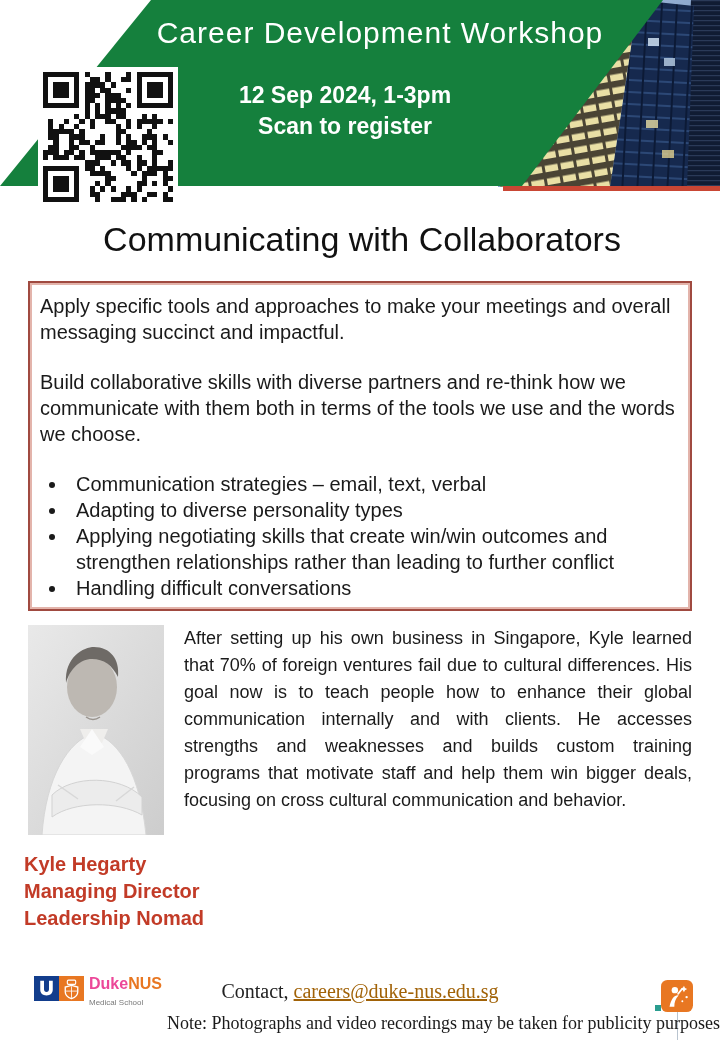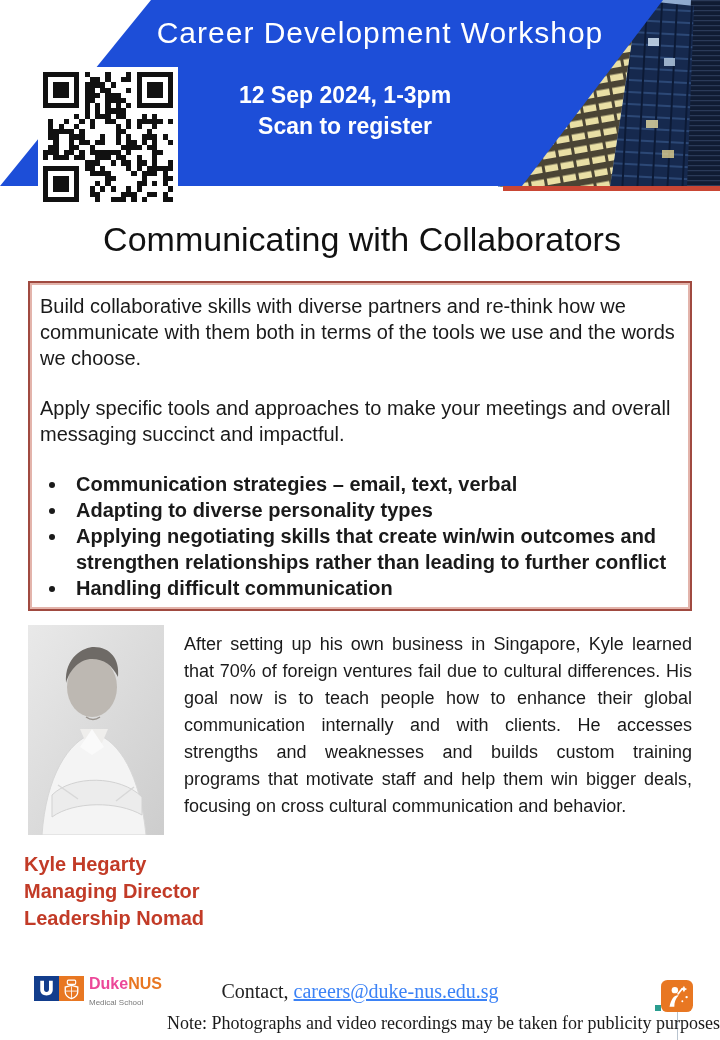--- a/index.html
+++ b/index.html
@@ -6,21 +6,21 @@
   body{
     width:720px;height:1040px;position:relative;overflow:hidden;
     font-family:"Liberation Sans","DejaVu Sans",sans-serif;color:#111;
   }
   
   .header{position:relative;height:192px;}
   .photo{position:absolute;top:0;right:0;width:222px;height:187px;}
   .photo svg{display:block;width:100%;height:100%;}
   .banner{
     position:absolute;top:0;left:0;width:720px;height:186px;
-    background:#1d4ed8;
+    background:#15803d;
     clip-path:polygon(151px 0,663px 0,522px 100%,0 100%);
   }
   .red-strip{position:absolute;top:186px;left:503px;right:0;height:5px;background:#c94634;}
   .banner-title{
     position:absolute;top:16px;left:130px;width:500px;text-align:center;
     color:#fff;font-size:30px;font-weight:400;letter-spacing:1px;white-space:nowrap;
   }
   .banner-details{
     position:absolute;top:80px;left:185px;width:320px;text-align:center;
     color:#fff;font-size:23px;font-weight:700;line-height:31px;
@@ -37,35 +37,35 @@
   
   .desc-box{
     margin:22px 28px 0 28px;
     border:2px solid #a04a40;
     box-shadow:inset 0 0 0 2px #e3b4ab;
     padding:10px 14px 8px 10px;
     font-size:20px;line-height:26px;color:#1a1a1a;
   }
   .desc-box p{margin:0 0 24px 0;}
   .desc-box .topics{margin:0;}
-  .desc-box ul{margin:2px 0 0 0;padding-left:28px;font-weight:bold;}
+  .desc-box ul{margin:2px 0 0 0;padding-left:28px;}
   .desc-box li{padding-left:8px;margin:0;}
   
   .speaker{display:flex;margin:14px 28px 0 28px;}
   .portrait{width:136px;height:210px;flex:none;}
   .portrait svg{display:block;width:100%;height:100%;}
   .bio{
-    flex:1;margin-left:20px;margin-top:6px;
+    flex:1;margin-left:20px;margin-top:0;
     text-align:justify;font-size:18px;line-height:27px;color:#1a1a1a;
   }
   .kyle{margin:16px 0 0 24px;font-weight:700;font-size:20px;line-height:27px;color:#c23b27;}
   
   .footer{position:absolute;left:0;right:0;bottom:4px;height:62px;font-family:"Liberation Serif","DejaVu Serif",serif;}
   .contact-line{position:absolute;top:6px;left:0;right:0;text-align:center;font-size:20px;color:#222;}
-  .contact-line a{color:#3b82f6;text-decoration:underline;}
+  .contact-line a{color:#a16207;text-decoration:underline;}
   .note-line{position:absolute;bottom:2px;left:0;right:0;text-align:right;font-size:18px;color:#1a1a1a;}
   
   .dukenus{position:absolute;left:34px;top:2px;display:flex;align-items:flex-start;font-family:"Liberation Sans",sans-serif;}
   .dn-squares{display:flex;}
   .dn-squares svg{display:block;}
   .dn-text{margin-left:5px;line-height:15px;}
   .dn-brand{font-size:16px;font-weight:700;letter-spacing:0;}
   .dn-duke{color:#ec4899;}
   .dn-nus{color:#e87722;}
   .dn-sub{font-size:8px;color:#7a7a7a;margin-top:4px;}
@@ -430,27 +430,27 @@
         <rect x="19" y="24" width="1" height="1" fill="#111"></rect>
         <rect x="23" y="24" width="1" height="1" fill="#111"></rect>
         <rect x="24" y="24" width="1" height="1" fill="#111"></rect>
       </svg>
   </div>
 </div>
 
 <h1 class="page-title">Communicating with Collaborators</h1>
 
 <div class="desc-box">
+  <p>Apply specific tools and approaches to make your meetings and overall messaging succinct and impactful.</p>
   <p>Build collaborative skills with diverse partners and re-think how we communicate with them both in terms of the tools we use and the words we choose.</p>
-  <p>Apply specific tools and approaches to make your meetings and overall messaging succinct and impactful.</p>
   <ul>
     <li><span>Communication strategies – email, text, verbal</span></li>
     <li><span>Adapting to diverse personality types</span></li>
     <li><span>Applying negotiating skills that create win/win outcomes and strengthen relationships rather than leading to further conflict</span></li>
-    <li><span>Handling difficult communication</span></li>
+    <li><span>Handling difficult conversations</span></li>
   </ul>
 </div>
 
 <div class="speaker">
   <div class="portrait">
     <svg viewBox="0 0 136 210" preserveAspectRatio="none">
       <defs>
         <linearGradient id="pg" x1="0" y1="0" x2="1" y2="1">
           <stop offset="0" stop-color="#e9e9e9"></stop>
           <stop offset="1" stop-color="#cdcdcd"></stop>

